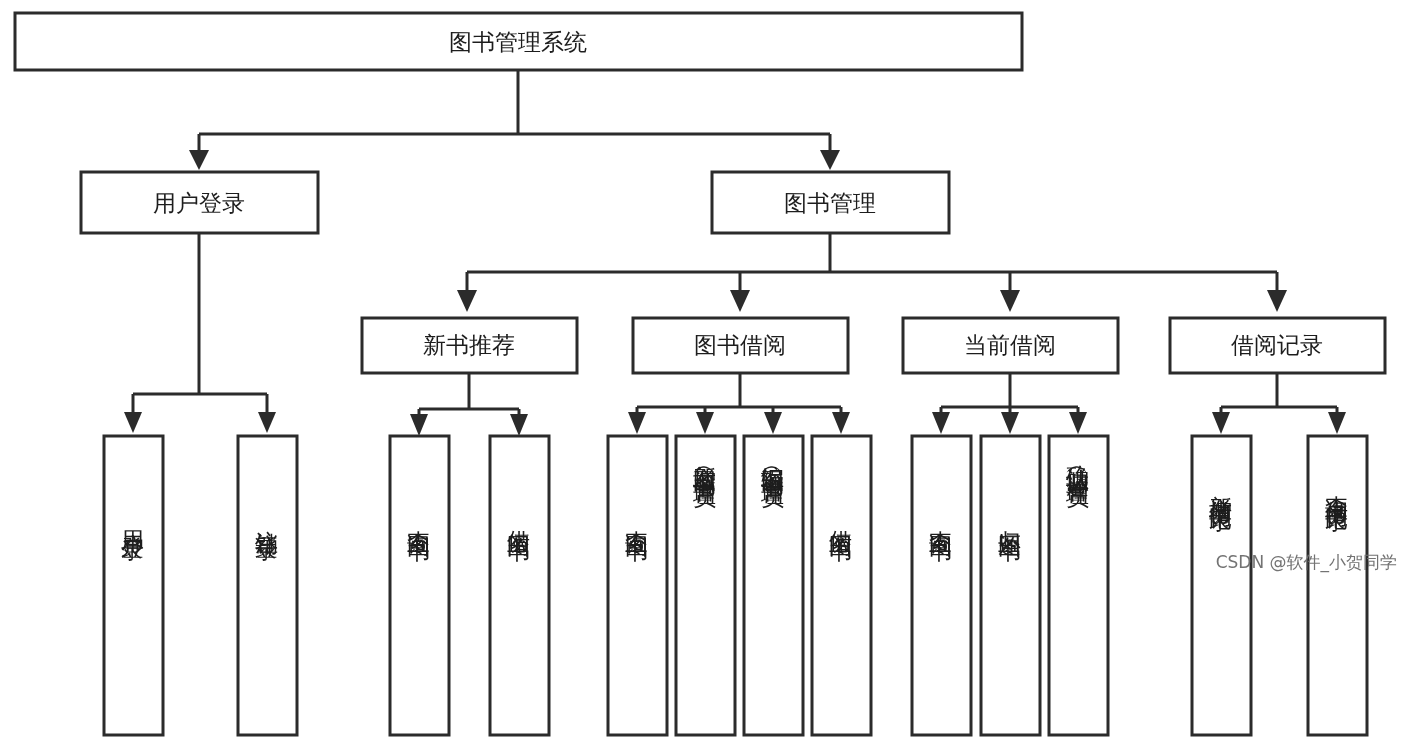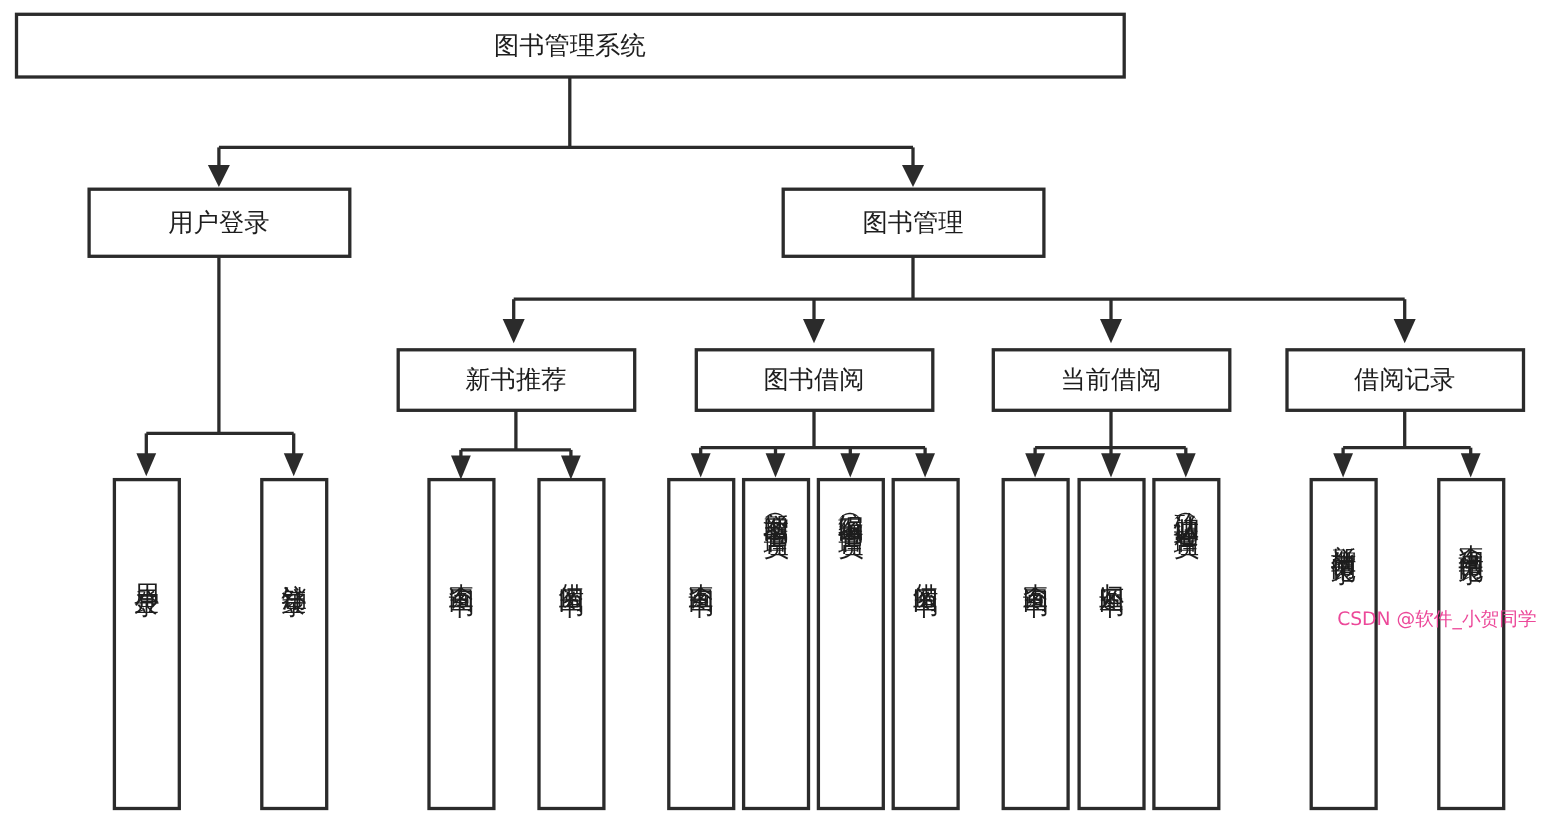--- a/index.html
+++ b/index.html
@@ -56,21 +56,21 @@
     letter-spacing: 3px;
     text-anchor: start;
     dominant-baseline: auto;
   }
   .watermark {
     position: absolute;
     right: 8px;
     bottom: 4px;
     font-family: "DejaVu Sans", "Liberation Sans", sans-serif;
     font-size: 17px;
-    color: #ec4899;
+    color: #737373;
     white-space: nowrap;
     user-select: none;
     pointer-events: none;
     margin-top: 24px;
   }
 </style>
 </head>
 <body>
 
 <div id="diagram-root">

